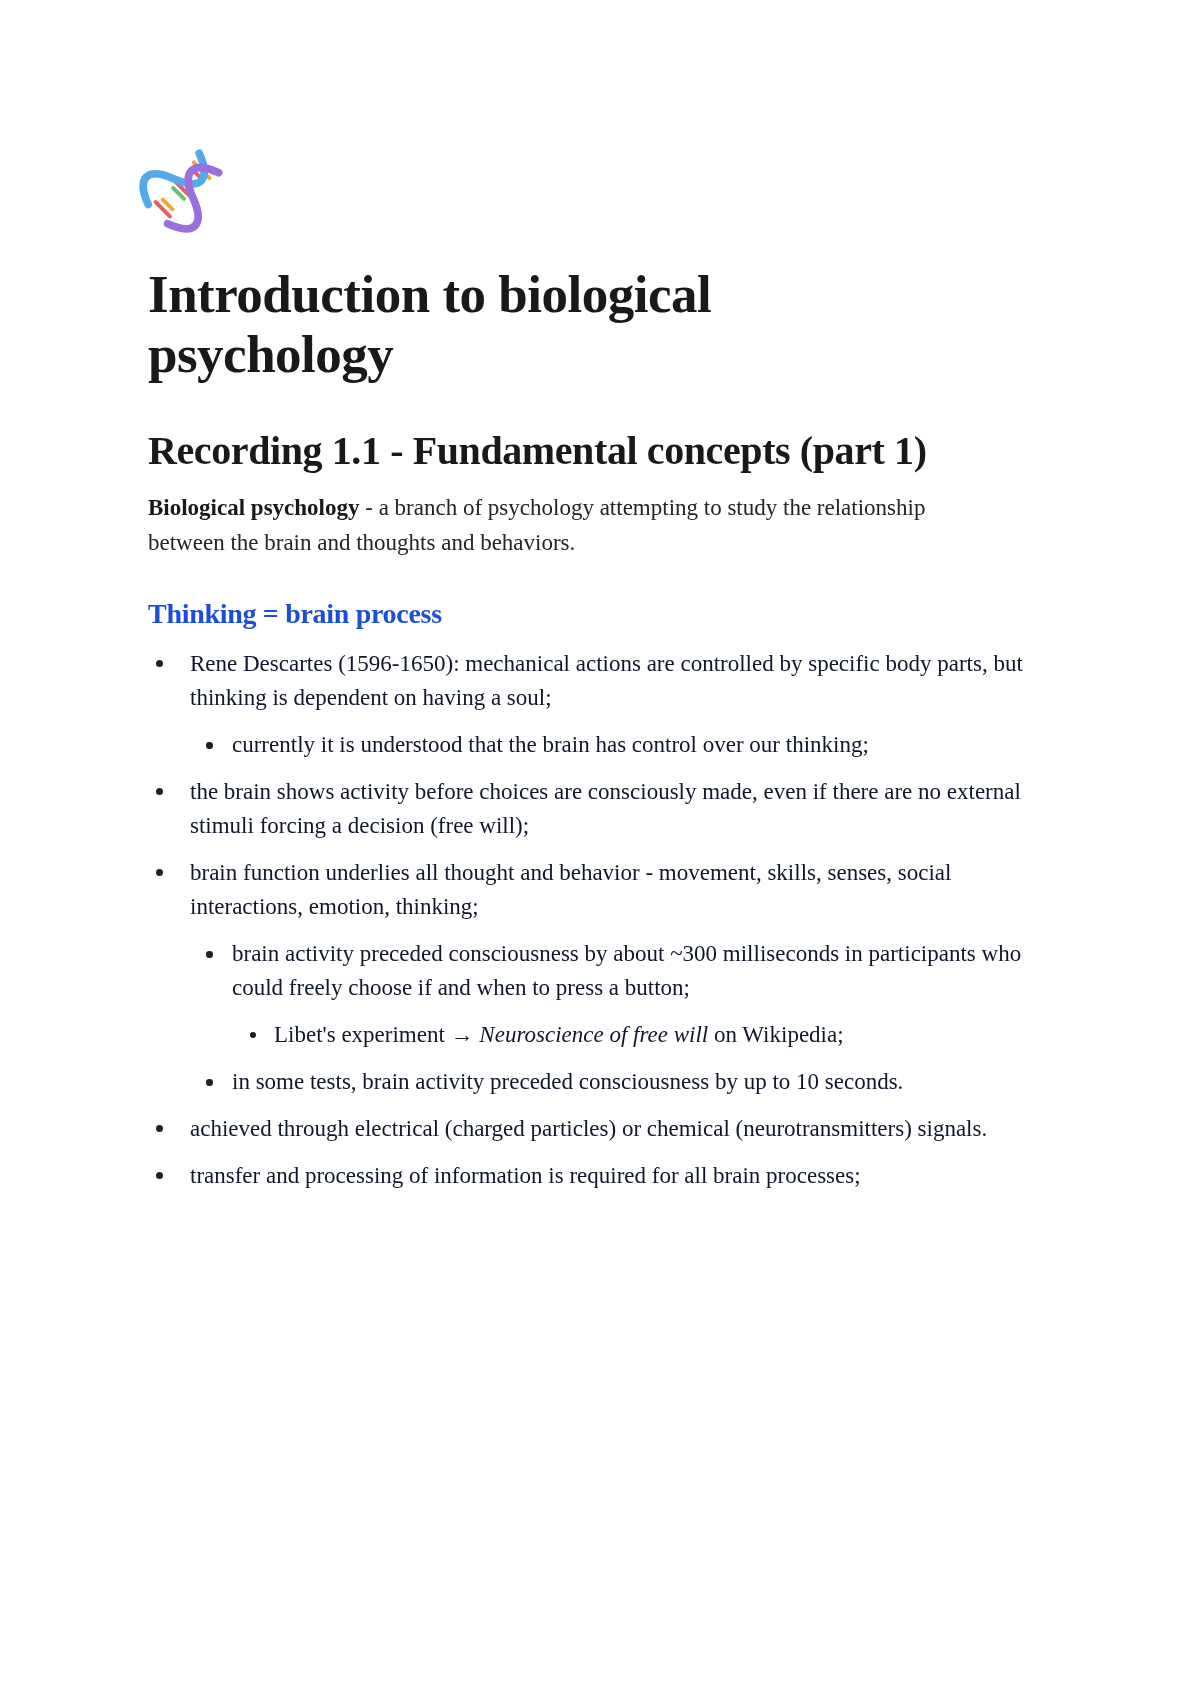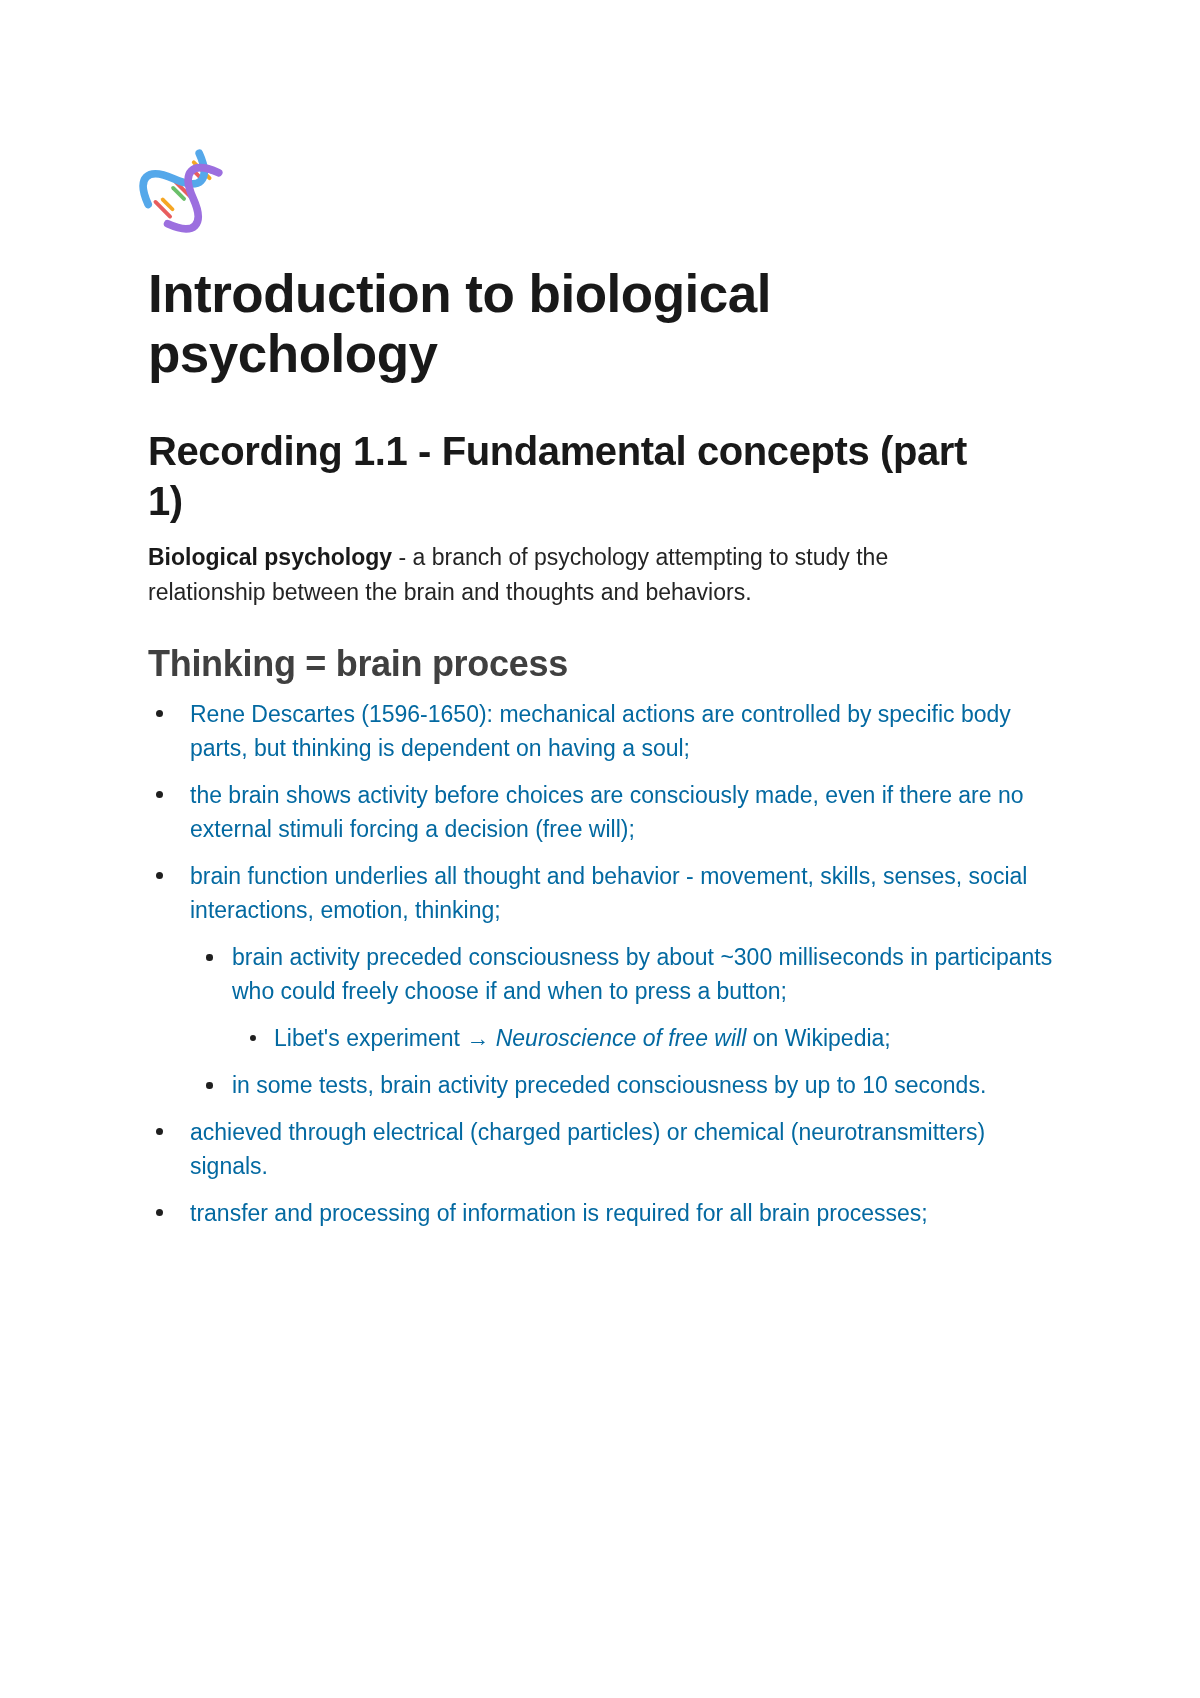--- a/index.html
+++ b/index.html
@@ -6,21 +6,21 @@
     margin: 0;
     padding: 0;
     background: #ffffff;
   }
   .page {
     position: relative;
     width: 1200px;
     height: 1410px;
     background: #ffffff;
     overflow: hidden;
-    font-family: Liberation Sans, sans-serif;
+    font-family: Liberation Serif, serif;
     color: #222222;
     box-sizing: border-box;
   }
   .content {
     padding: 148px 140px 0 148px;
     width: 912px;
     box-sizing: content-box;
   }
   .doc-emoji {
     display: block;
@@ -48,33 +48,33 @@
   p.intro {
     margin: 14px 0 0 0;
     font-size: 23px;
     line-height: 35px;
     max-width: 820px;
     color: #242424;
   }
   p.intro b { color: #191919; }
   h3.doc-h3 {
     margin: 34px 0 0 0;
-    font-size: 36px;
+    font-size: 28px;
     line-height: 40px;
     font-weight: bold;
     letter-spacing: -0.3px;
-    color: #404040;
+    color: #1d4ed8;
   }
   ul.blist {
     list-style: none;
     margin: 12px 0 0 0;
     padding: 0;
     font-size: 23px;
     line-height: 34px;
-    color: #0369a1;
+    color: #0f172a;
     max-width: 912px;
   }
   ul.blist li {
     position: relative;
     margin-top: 13px;
   }
   li.lvl1 { padding-left: 42px; max-width: 912px; }
   li.lvl2 { padding-left: 84px; max-width: 912px; }
   li.lvl3 { padding-left: 126px; max-width: 912px; }
   .dot {
@@ -131,20 +131,24 @@
 
     <p class="intro"><b>Biological psychology</b><span> - a branch of psychology attempting to study the relationship between the brain and thoughts and behaviors.</span></p>
 
     <h3 class="doc-h3">Thinking = brain process</h3>
 
     <ul class="blist">
       <li class="lvl1">
         <span class="dot"></span>
         <span class="btext">Rene Descartes (1596-1650): mechanical actions are controlled by specific body parts, but thinking is dependent on having a soul;</span>
       </li>
+      <li class="lvl2">
+        <span class="dot"></span>
+        <span class="btext">currently it is understood that the brain has control over our thinking;</span>
+      </li>
       <li class="lvl1">
         <span class="dot"></span>
         <span class="btext">the brain shows activity before choices are consciously made, even if there are no external stimuli forcing a decision (free will);</span>
       </li>
       <li class="lvl1">
         <span class="dot"></span>
         <span class="btext">brain function underlies all thought and behavior - movement, skills, senses, social interactions, emotion, thinking;</span>
       </li>
       <li class="lvl2">
         <span class="dot"></span>

